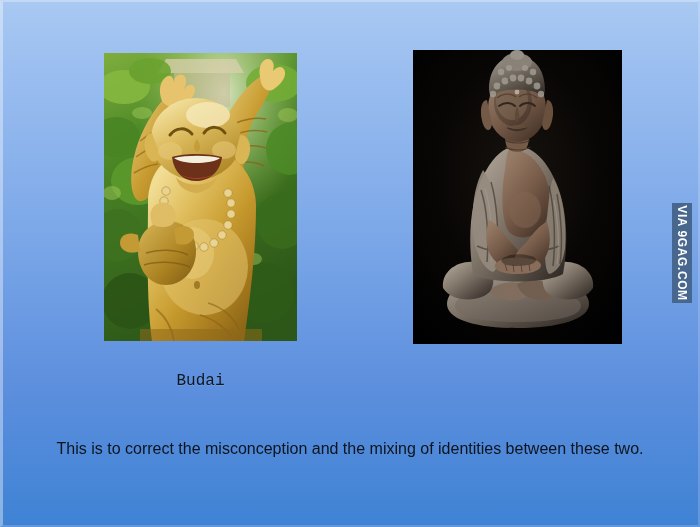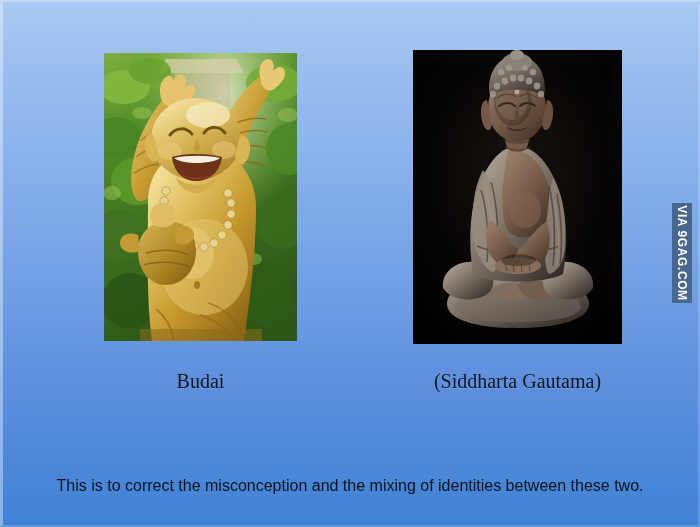--- a/index.html
+++ b/index.html
@@ -52,23 +52,23 @@
     height: 294px;
     background: #000000;
   }
   .photo svg { display: block; width: 100%; height: 100%; }
 
   
   .caption {
     position: absolute;
     text-align: center;
     color: #10161f;
-    font-size: 20px;
+    font-size: 16px;
     line-height: 21px;
-    font-family: Liberation Serif, serif;
+    font-family: Liberation Mono, monospace;
     text-shadow: 0 1px 0 rgba(255,255,255,0.12);
     white-space: nowrap;
   }
   .caption-budai {
     left: 104px;
     top: 371px;
     width: 193px;
   }
   .caption-buddha {
     left: 413px;
@@ -82,21 +82,21 @@
     position: absolute;
     left: 14px;
     top: 437px;
     width: 672px;
     text-align: center;
     color: #0d141d;
     font-size: 16px;
     line-height: 23px;
     font-family: "Liberation Sans", sans-serif;
   }
-  .statement span { display: block; white-space: nowrap; margin-top: 37px; }
+  .statement span { display: block; white-space: nowrap; }
 
   
   .watermark {
     position: absolute;
     right: 8px;
     top: 203px;
     width: 20px;
     height: 100px;
     background: #47678f;
     z-index: 30;
@@ -392,21 +392,20 @@
       <rect x="0" y="0" width="209" height="294" fill="none"></rect>
       <path d="M0 0 L209 0 L209 294 L0 294 Z" fill="url(#darkBg)" opacity="0.18"></path>
     </svg>
   </div>
 
   <div class="caption caption-budai">
     <span>Budai</span>
   </div>
 
   <div class="caption caption-buddha">
-    <span class="line2">(Siddharta Gautama)</span>
   </div>
 
   <div class="statement">
     <span>This is to correct the misconception and the mixing of identities between these two.</span>
   </div>
 
   <div class="watermark">
     <span class="watermark-text">VIA 9GAG.COM</span>
   </div>
 

